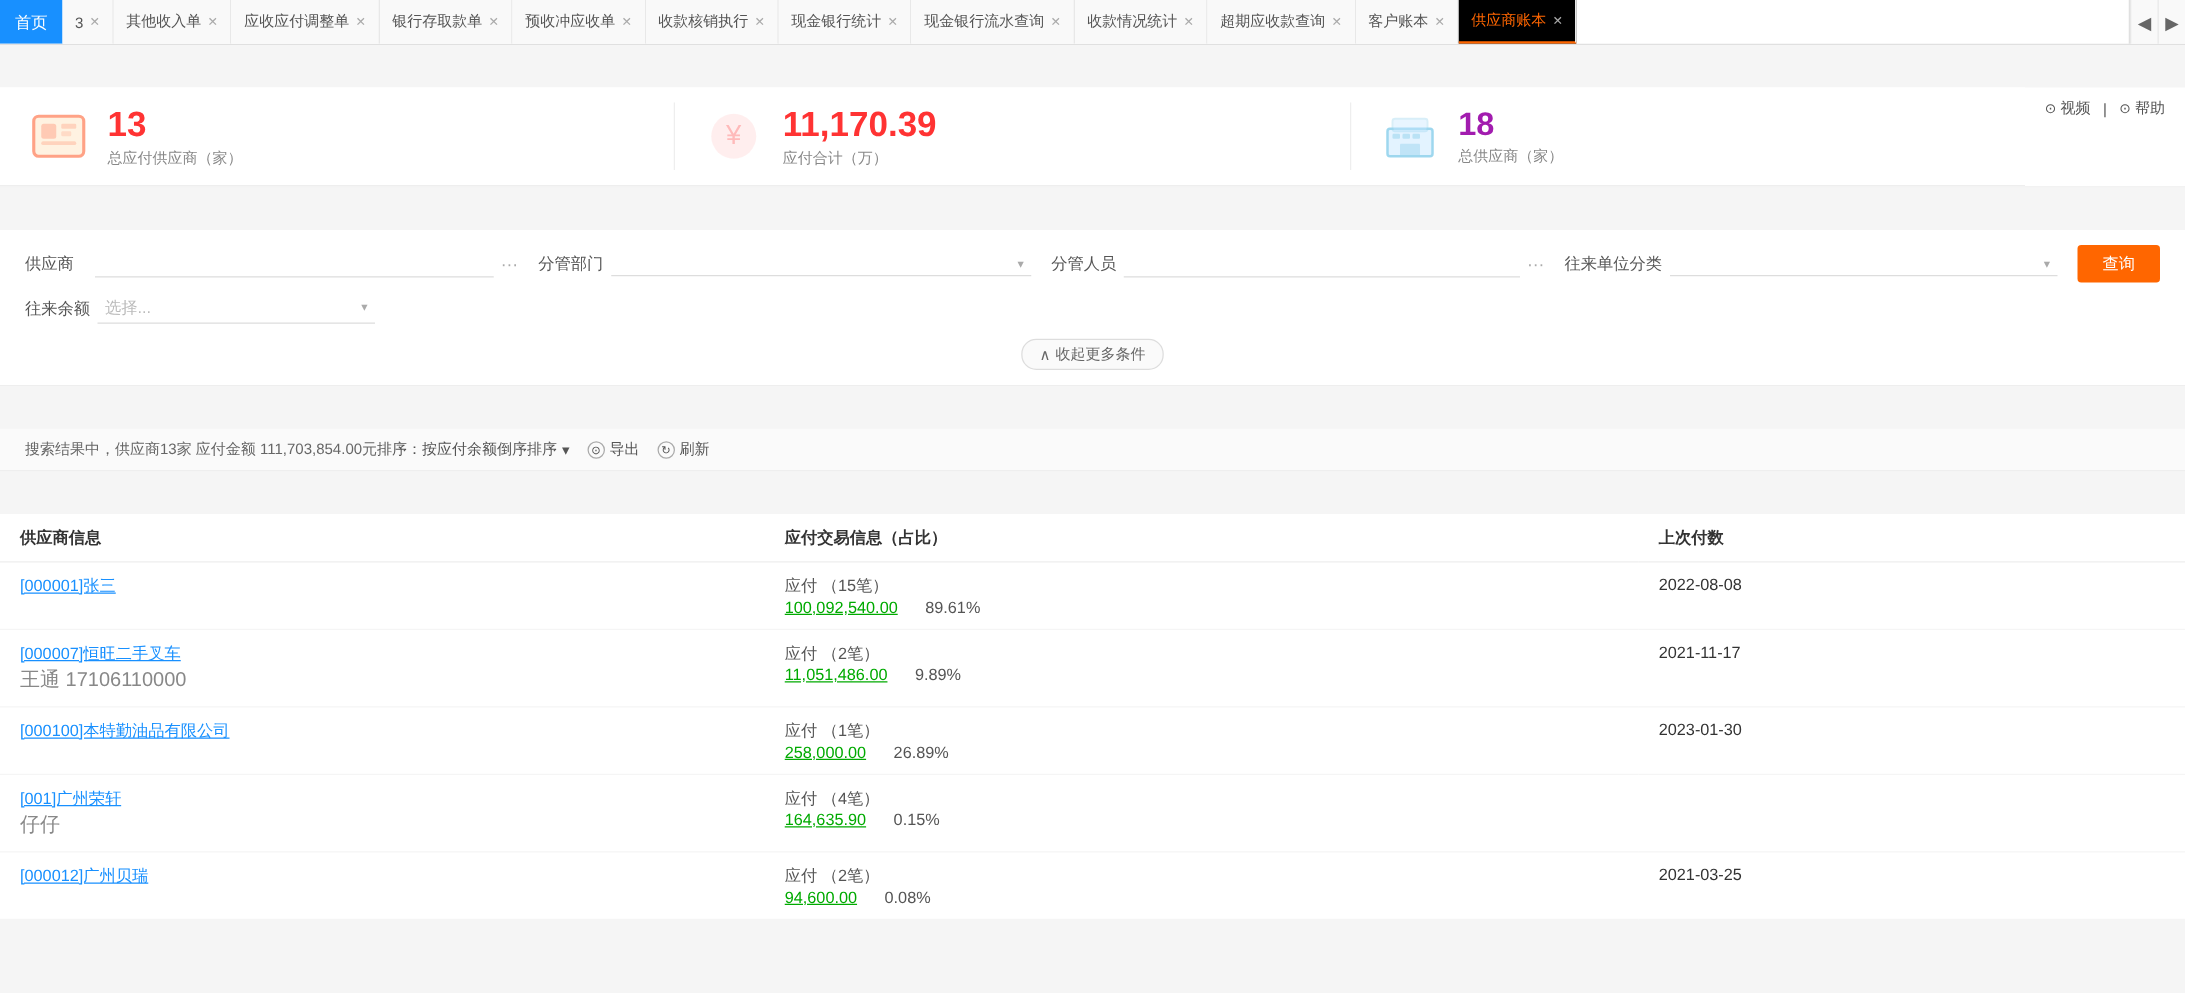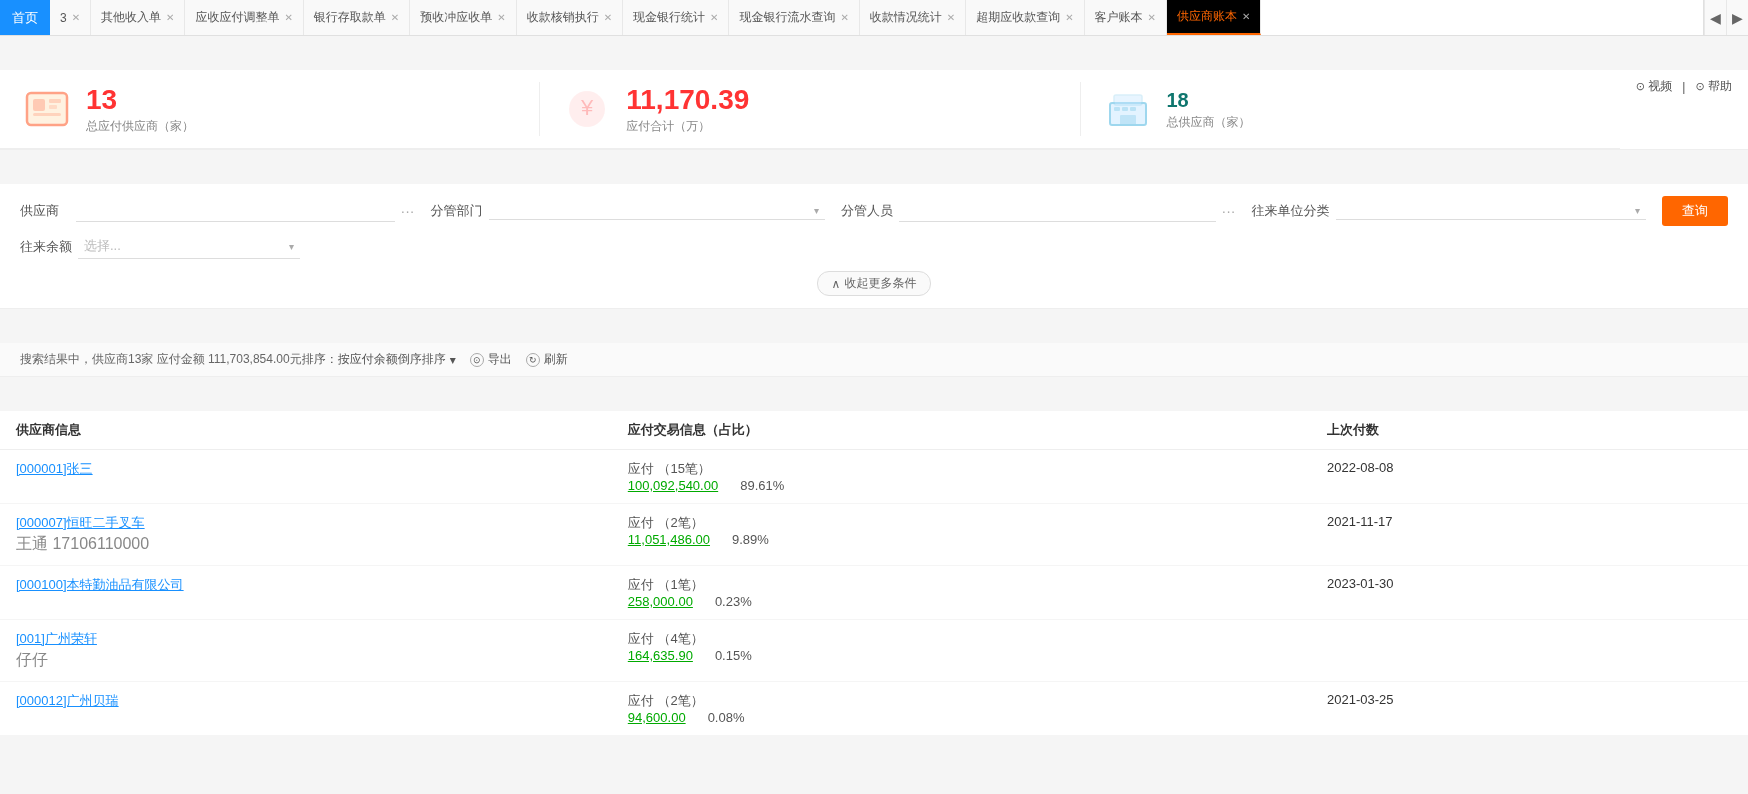--- a/index.html
+++ b/index.html
@@ -380,21 +380,21 @@
             <rect x="6" y="18" width="36" height="22" rx="2" fill="#b8e0ff" opacity="0.5"></rect>
             <rect x="6" y="18" width="36" height="22" rx="2" stroke="#87ceeb" stroke-width="2" fill="none"></rect>
             <rect x="10" y="22" width="6" height="4" rx="1" fill="#87ceeb" opacity="0.6"></rect>
             <rect x="18" y="22" width="6" height="4" rx="1" fill="#87ceeb" opacity="0.6"></rect>
             <rect x="26" y="22" width="6" height="4" rx="1" fill="#87ceeb" opacity="0.6"></rect>
             <rect x="16" y="30" width="16" height="10" rx="1" fill="#87ceeb" opacity="0.5"></rect>
             <rect x="10" y="10" width="28" height="10" rx="2" fill="#b8e0ff" opacity="0.4" stroke="#87ceeb" stroke-width="1.5"></rect>
           </svg>
         </div>
         <div class="stat-text">
-          <div class="stat-number black" style="font-size:20px;color:#0f766e;">18</div>
+          <div class="stat-number black" style="font-size:26px;color:#a21caf;">18</div>
           <div class="stat-label">总供应商（家）</div>
         </div>
       </div>
     </div>
 
     <div class="top-right-links">
       <span>
         <span style="font-size:11px;">⊙</span>
         <span>视频</span>
       </span>
@@ -509,21 +509,21 @@
                 </div>
               </td>
               <td>2021-11-17</td>
             </tr>
             <tr>
               <td><a class="supplier-link">[000100]本特勤油品有限公司</a></td>
               <td>
                 <div style="color: rgb(85, 85, 85);">应付 （1笔）</div>
                 <div style="display: flex; align-items: center; gap: 12px;">
                   <a class="amount-green">258,000.00</a>
-                  <span class="pct">0.23%</span>
+                  <span class="pct">26.89%</span>
                 </div>
               </td>
               <td>2023-01-30</td>
             </tr>
             <tr>
               <td><a class="supplier-link">[001]广州荣轩</a><div class="supplier-sub">仔仔</div></td>
               <td>
                 <div style="color: rgb(85, 85, 85);">应付 （4笔）</div>
                 <div style="display: flex; align-items: center; gap: 12px;">
                   <a class="amount-green">164,635.90</a>

